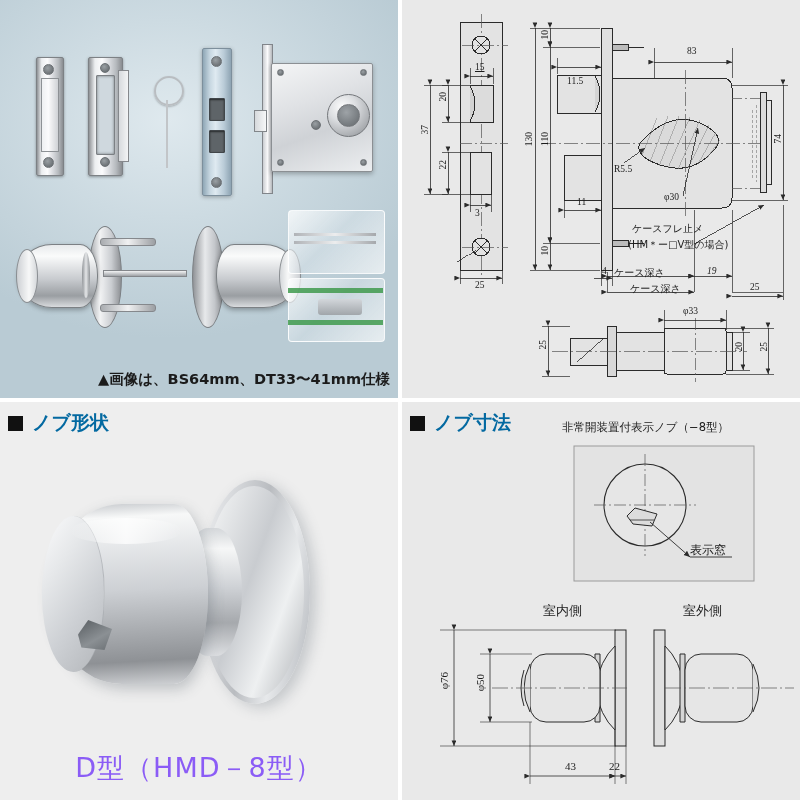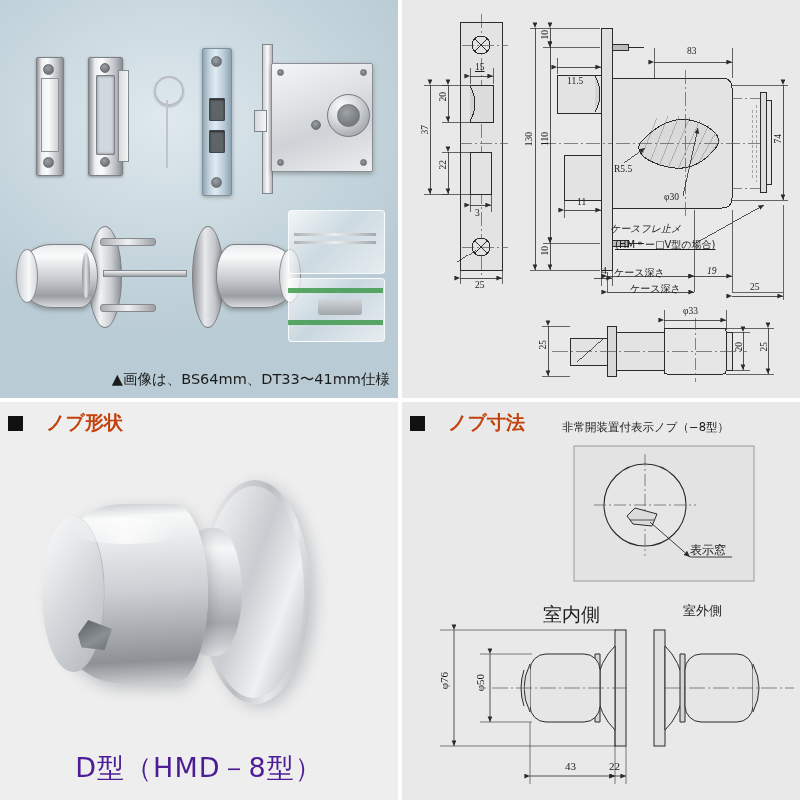--- a/index.html
+++ b/index.html
@@ -6,31 +6,31 @@
   body{
     width:800px;height:800px;
     background:#ffffff;
     font-family:"Liberation Sans","DejaVu Sans",sans-serif;
     overflow:hidden;
   }
   .page{position:relative;width:800px;height:800px;}
 
   
   .panel{position:absolute;overflow:hidden;}
-  #panel-photo      {left:0;   top:0;   width:398px;height:398px;background:#c9d7dd;}
+  #panel-photo      {left:0;   top:0;   width:398px;height:398px;background:#c9d7dd;font-weight:bold;}
   #panel-drawing    {left:402px;top:0;   width:398px;height:398px;background:#e9e9e9;}
   #panel-knobshape  {left:0;   top:402px;width:398px;height:398px;background:#eeeeee;}
   #panel-knobdim    {left:402px;top:402px;width:410px;height:398px;background:#e9e9e9;}
 
   
   .sec-head{
     position:absolute;left:8px;top:8px;
-    font-size:19px;font-weight:bold;color:#c2410c;
+    font-size:19px;font-weight:bold;color:#0369a1;
     letter-spacing:0px;white-space:nowrap;
-    display:flex;align-items:center;gap:20px;
+    display:flex;align-items:center;gap:6px;
   }
   .sq{display:inline-block;width:15px;height:15px;background:#111;margin-right:3px;}
 
   
   .photo-bg{
     position:absolute;left:0;top:0;width:100%;height:100%;
     background:
       radial-gradient(ellipse 70% 55% at 42% 30%, #dfe9ee 0%, #cddbe2 45%, #b9cbd4 100%);
   }
   .photo-caption{
@@ -55,21 +55,21 @@
   .slot{position:absolute;background:#5e6468;border:1px solid #41464a;border-radius:1px;
     box-shadow:inset 0 1px 2px rgba(0,0,0,.6);}
   .bagpart{position:absolute;border-radius:4px;
     background:linear-gradient(135deg,rgba(255,255,255,.75),rgba(220,230,236,.45) 45%,rgba(255,255,255,.65));
     border:1px solid rgba(255,255,255,.8);}
   .knob3d{position:absolute;}
 
   
   .knob-photo-caption{
     position:absolute;left:0;right:0;bottom:14px;text-align:center;
-    font-size:27px;color:#4c1d95;letter-spacing:1px;
+    font-size:27px;color:#8b5cf6;letter-spacing:1px;
     font-family:"DejaVu Sans",sans-serif;white-space:nowrap;
   }
 
   
   .dw{position:absolute;left:0;top:0;width:398px;height:398px;}
   .lbl{
     position:absolute;font-size:9.5px;color:#1c1c1c;white-space:nowrap;
     font-family:"Liberation Serif","DejaVu Serif",serif;
   }
   .lbl.jp{font-family:"DejaVu Sans",sans-serif;font-size:10px;}
@@ -336,22 +336,22 @@
     <div class="lbl vert" style="left:138px;top:30px;">10</div>
     <div class="lbl vert" style="left:138px;top:246px;">10</div>
     <div class="lbl" style="left:165px;top:52px;margin-top:24px;">11.5</div>
     <div class="lbl" style="left:175px;top:197px;">11</div>
     <div class="lbl" style="left:200px;top:266px;">4</div>
 
     <div class="lbl" style="left:285px;top:46px;">83</div>
     <div class="lbl vert" style="left:371px;top:134px;">74</div>
     <div class="lbl" style="left:212px;top:164px;">R5.5</div>
     <div class="lbl" style="left:262px;top:192px;">φ30</div>
-    <div class="lbl jp" style="left:208px;top:222px;font-style:italic;">ケースフレ止メ</div>
-    <div class="lbl jp" style="left:213px;top:238px;text-decoration:underline;">(HM＊ー□V型の場合)</div>
+    <div class="lbl jp" style="left:230px;top:222px;">ケースフレ止メ</div>
+    <div class="lbl jp" style="left:226px;top:238px;">(HM＊ー□V型の場合)</div>
     <div class="lbl jp" style="left:212px;top:266px;">ケース深さ</div>
     <div class="lbl jp" style="left:228px;top:282px;text-align:center;">ケース深さ</div>
     <div class="lbl" style="left:305px;top:266px;font-style:italic;">19</div>
     <div class="lbl" style="left:348px;top:282px;">25</div>
 
     <div class="lbl vert" style="left:136px;top:340px;">25</div>
     <div class="lbl" style="left:281px;top:306px;">φ33</div>
     <div class="lbl vert" style="left:332px;top:342px;">20</div>
     <div class="lbl vert" style="left:357px;top:342px;">25</div>
   </div>
@@ -447,21 +447,21 @@
         <line x1="213" y1="374" x2="224" y2="374" stroke-width=".8" marker-start="url(#ar2)" marker-end="url(#ar2)"></line>
       </g>
       <defs>
         <marker id="ar2" markerWidth="8" markerHeight="8" refX="7" refY="3" orient="auto">
           <path d="M0,0 L7,3 L0,6 z" fill="#2b2b2b"></path>
         </marker>
       </defs>
     </svg>
 
     <div class="lbl jp" style="left:288px;top:140px;font-size:12px;">表示窓</div>
-    <div class="lbl jp" style="left:141px;top:200px;font-size:19px;">室内側</div>
+    <div class="lbl jp" style="left:141px;top:200px;font-size:13px;">室内側</div>
     <div class="lbl jp" style="left:281px;top:200px;font-size:13px;">室外側</div>
     <div class="lbl vert" style="left:36px;top:270px;font-size:11px;">φ76</div>
     <div class="lbl vert" style="left:72px;top:272px;font-size:11px;">φ50</div>
     <div class="lbl" style="left:163px;top:358px;font-size:11px;">43</div>
     <div class="lbl" style="left:207px;top:358px;font-size:11px;">22</div>
   </div>
 
 </div>
 
 </body></html>

